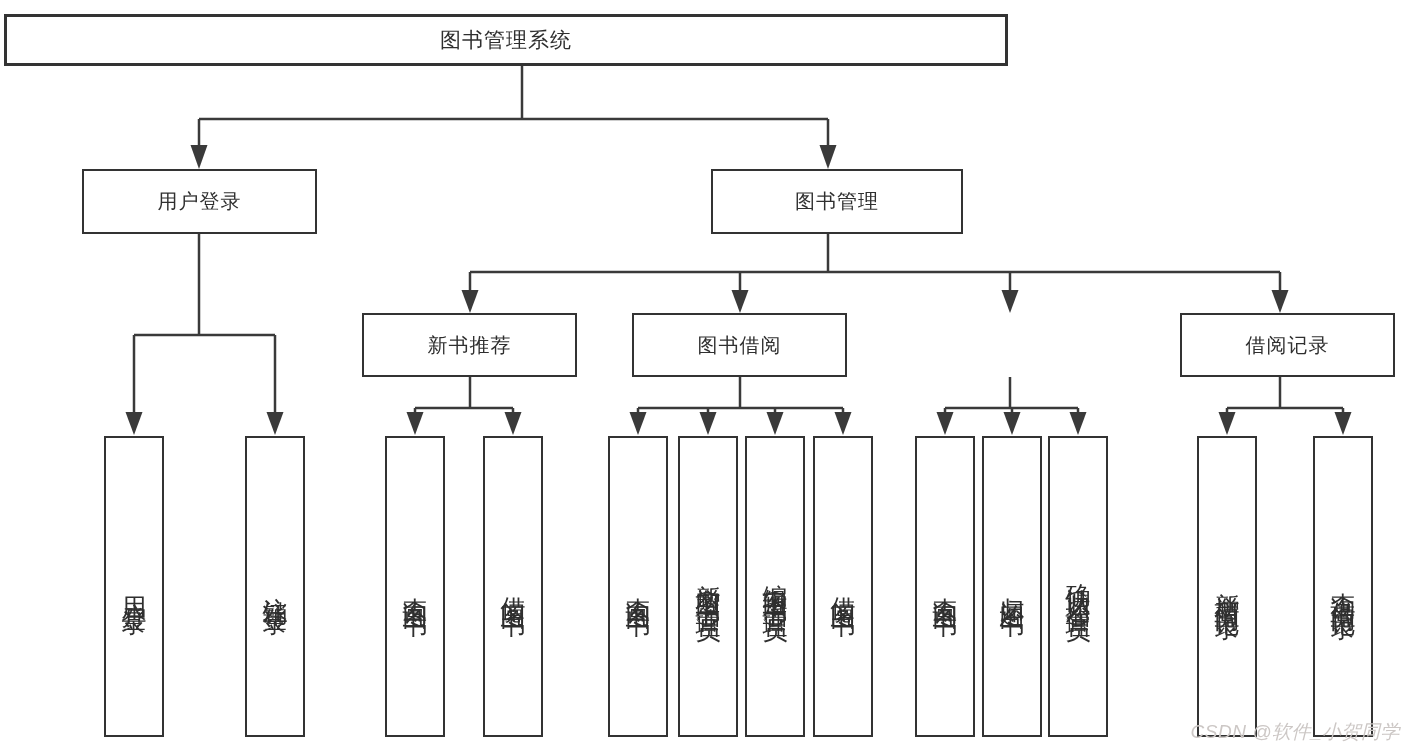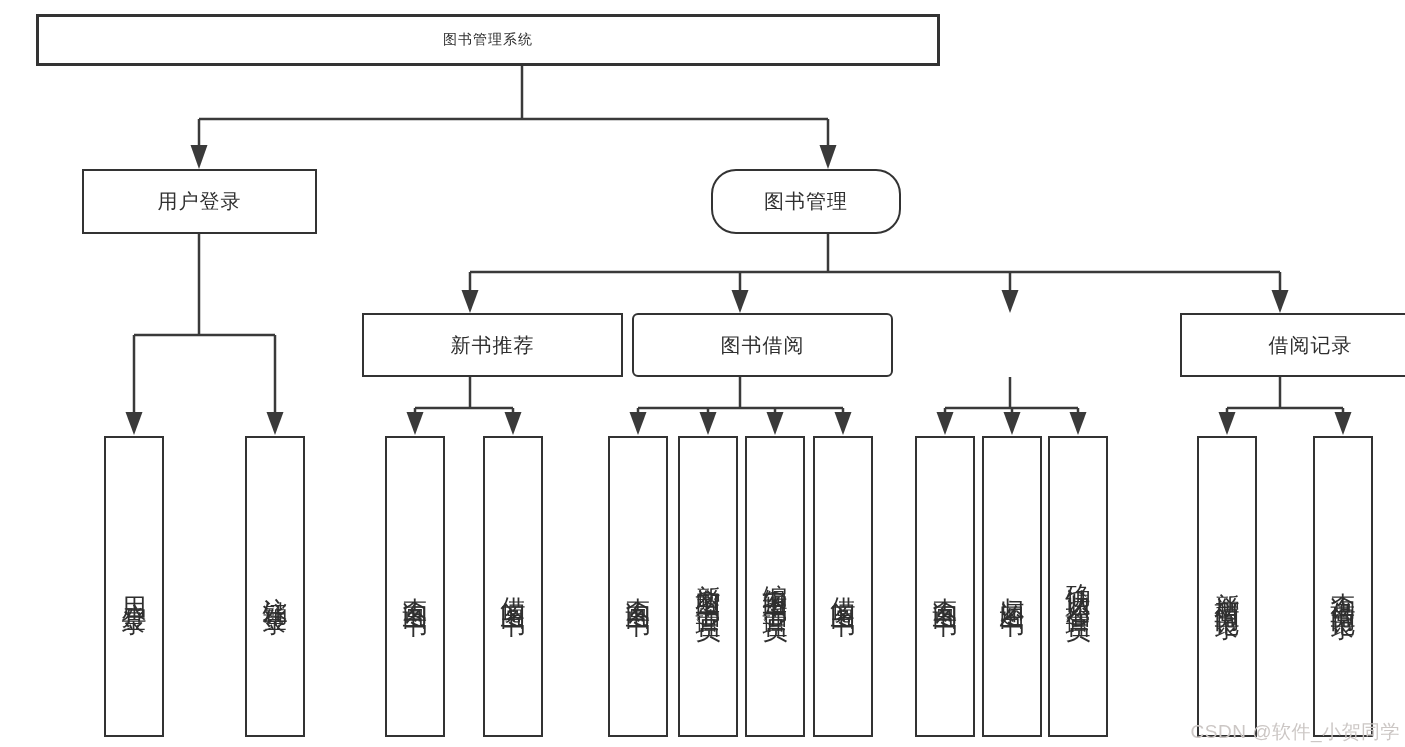--- a/index.html
+++ b/index.html
@@ -46,23 +46,23 @@
     display:flex;
     align-items:center;
     justify-content:center;
     text-align:center;
   }
   .h-node{
     font-size:20px;
     letter-spacing:1px;
   }
   .root-node{
-    left:36px; top:14px; width:904px; height:52px;
+    left:4px; top:14px; width:1004px; height:52px;
     border-width:3px;
-    font-size:14px;
+    font-size:21px;
   }
   .v-node{
     width:60px; top:436px; height:301px;
   }
   .v-node .vtext{
     writing-mode:vertical-rl;
     text-orientation:mixed;
     font-size:25px;
     letter-spacing:5px;
     line-height:1;
@@ -71,28 +71,29 @@
   .watermark{
     position:absolute;
     left:1188px;
     top:719px;
     width:212px;
     font-size:19px;
     letter-spacing:0.5px;
     color:var(--watermark);
     white-space:nowrap;
     text-align:right;
+    font-style:italic;
   }
   
   .n-user-login{left:82px; top:169px; width:235px; height:65px;}
-  .n-book-management{left:711px; top:169px; width:190px; height:65px;border-radius:25px;}
+  .n-book-management{left:711px; top:169px; width:252px; height:65px;}
   
-  .l3{top:313px; height:64px; width:261px;}
+  .l3{top:313px; height:64px; width:215px;}
   .n-new-book-recommend{left:362px;}
-  .n-book-borrow{left:632px;border-radius:6px;}
+  .n-book-borrow{left:632px;}
   .n-current-borrow{left:902px;}
   .n-borrow-records{left:1172px;margin-left:8px;}
   
   .lf-user-login{left:104px;}
   .lf-logout{left:245px;}
   .lf-nbr-query{left:385px;}
   .lf-nbr-borrow{left:483px;}
   .lf-bb-query{left:608px;}
   .lf-bb-add{left:678px;}
   .lf-bb-edit{left:745px;}

